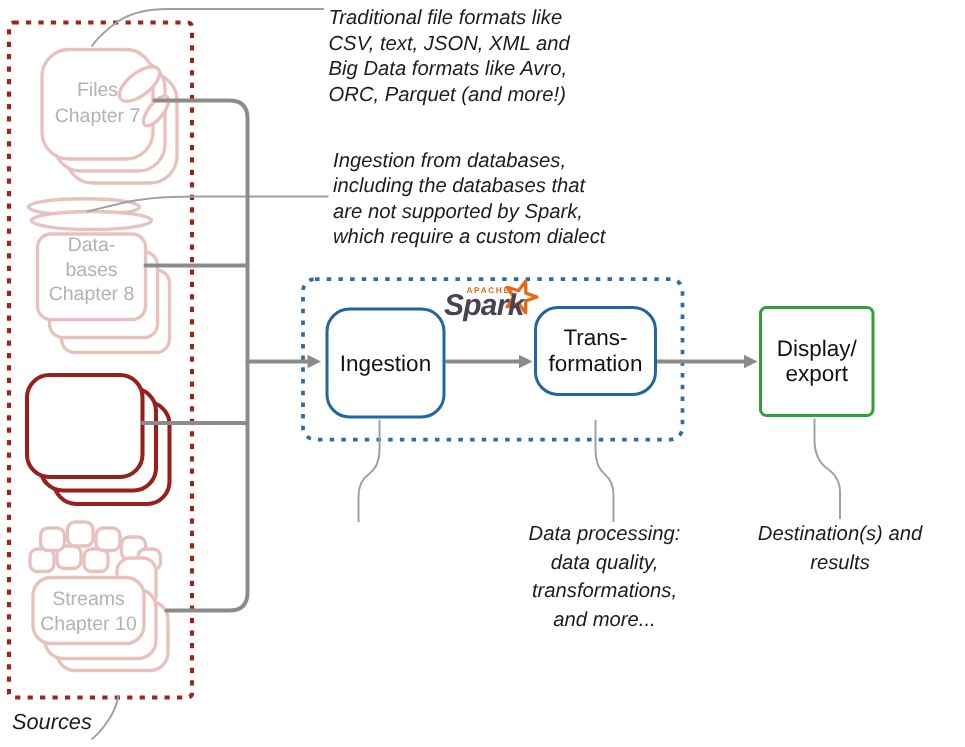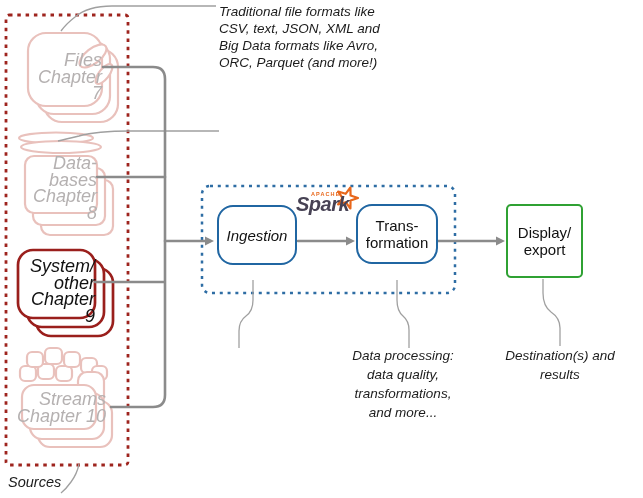--- a/index.html
+++ b/index.html
@@ -4,21 +4,21 @@
 <style>
   html,body{margin:0;padding:0;background:#fff;}
   #stage{
     position:relative;width:643px;height:498px;background:#ffffff;
     font-family:"Liberation Sans", sans-serif;overflow:hidden;
   }
   #diagram-svg{position:absolute;left:0;top:0;z-index:1;}
   .txt{position:absolute;z-index:2;white-space:pre-line;color:#1c1c1c;text-align:center;}
   .annot{font-style:italic;font-size:13.5px;line-height:17px;text-align:left;}
   .caption{font-style:italic;font-size:13.5px;line-height:19px;text-align:center;}
-  .shape-label{font-size:18px;line-height:16.5px;text-align:right;font-style:italic;}
+  .shape-label{font-size:13px;line-height:16.5px;text-align:center;}
   .faded-label{color:#b5b1b1;}
   .dark-label{color:#111;}
   .node-box{
     position:absolute;z-index:2;background:#fff;display:flex;align-items:center;justify-content:center;
     text-align:center;font-size:15px;line-height:17px;color:#111;white-space:pre-line;
     border-radius:16px;box-sizing:border-box;
   }
   .blue-box{border:2.5px solid #2066a2;}
   .green-box{border:2.5px solid #2fa133;}
   #spark-logo{position:absolute;left:294px;top:189px;width:70px;height:36px;z-index:2;}
@@ -96,33 +96,34 @@
       <polygon points="496,236.5 505,241 496,245.5"></polygon>
     </g>
 
     <polygon points="0,-11 2.59,-3.56 10.46,-3.40 4.18,1.36 6.47,8.90 0,4.4 -6.47,8.90 -4.18,1.36 -10.46,-3.40 -2.59,-3.56" transform="translate(347,198) rotate(18)" fill="#ffffff" stroke="#e8671b" stroke-width="2.2" stroke-linejoin="round"></polygon>
   </svg>
 
   <div class="txt annot" style="left:219px;top:3px;width:235px;">Traditional file formats like
 CSV, text, JSON, XML and
 Big Data formats like Avro,
 ORC, Parquet (and more!)</div>
+  <div class="txt annot" style="left:222px;top:98px;width:245px;">Ingestion from databases,
+including the databases that
+are not supported by Spark,
+which require a custom dialect</div>
 
   <div class="txt shape-label faded-label" style="left:28px;top:52px;width:74px;">Files
 Chapter 7</div>
   <div class="txt shape-label faded-label" style="left:25px;top:155px;width:72px;">Data-
 bases
 Chapter 8</div>
-  <div class="txt shape-label dark-label" style="left:18px;top:258px;width:77px;">System/
-other
-Chapter 9</div>
   <div class="txt shape-label faded-label" style="left:12px;top:391px;width:94px;">Streams
 Chapter 10</div>
 
-  <div class="node-box blue-box" style="left:217px;top:205px;width:80px;height:60px;font-style:italic;">Ingestion</div>
+  <div class="node-box blue-box" style="left:217px;top:205px;width:80px;height:74px;">Ingestion</div>
   <div class="node-box blue-box" style="left:356px;top:204px;width:82px;height:60px;">Trans-
 formation</div>
   <div class="node-box green-box" style="left:506px;top:204px;width:77px;height:74px;border-radius:5px;">Display/
 export</div>
 
   <div id="spark-logo">
     <span id="spark-apache">APACHE</span>
     <span id="spark-name">Spark</span>
   </div>
 

